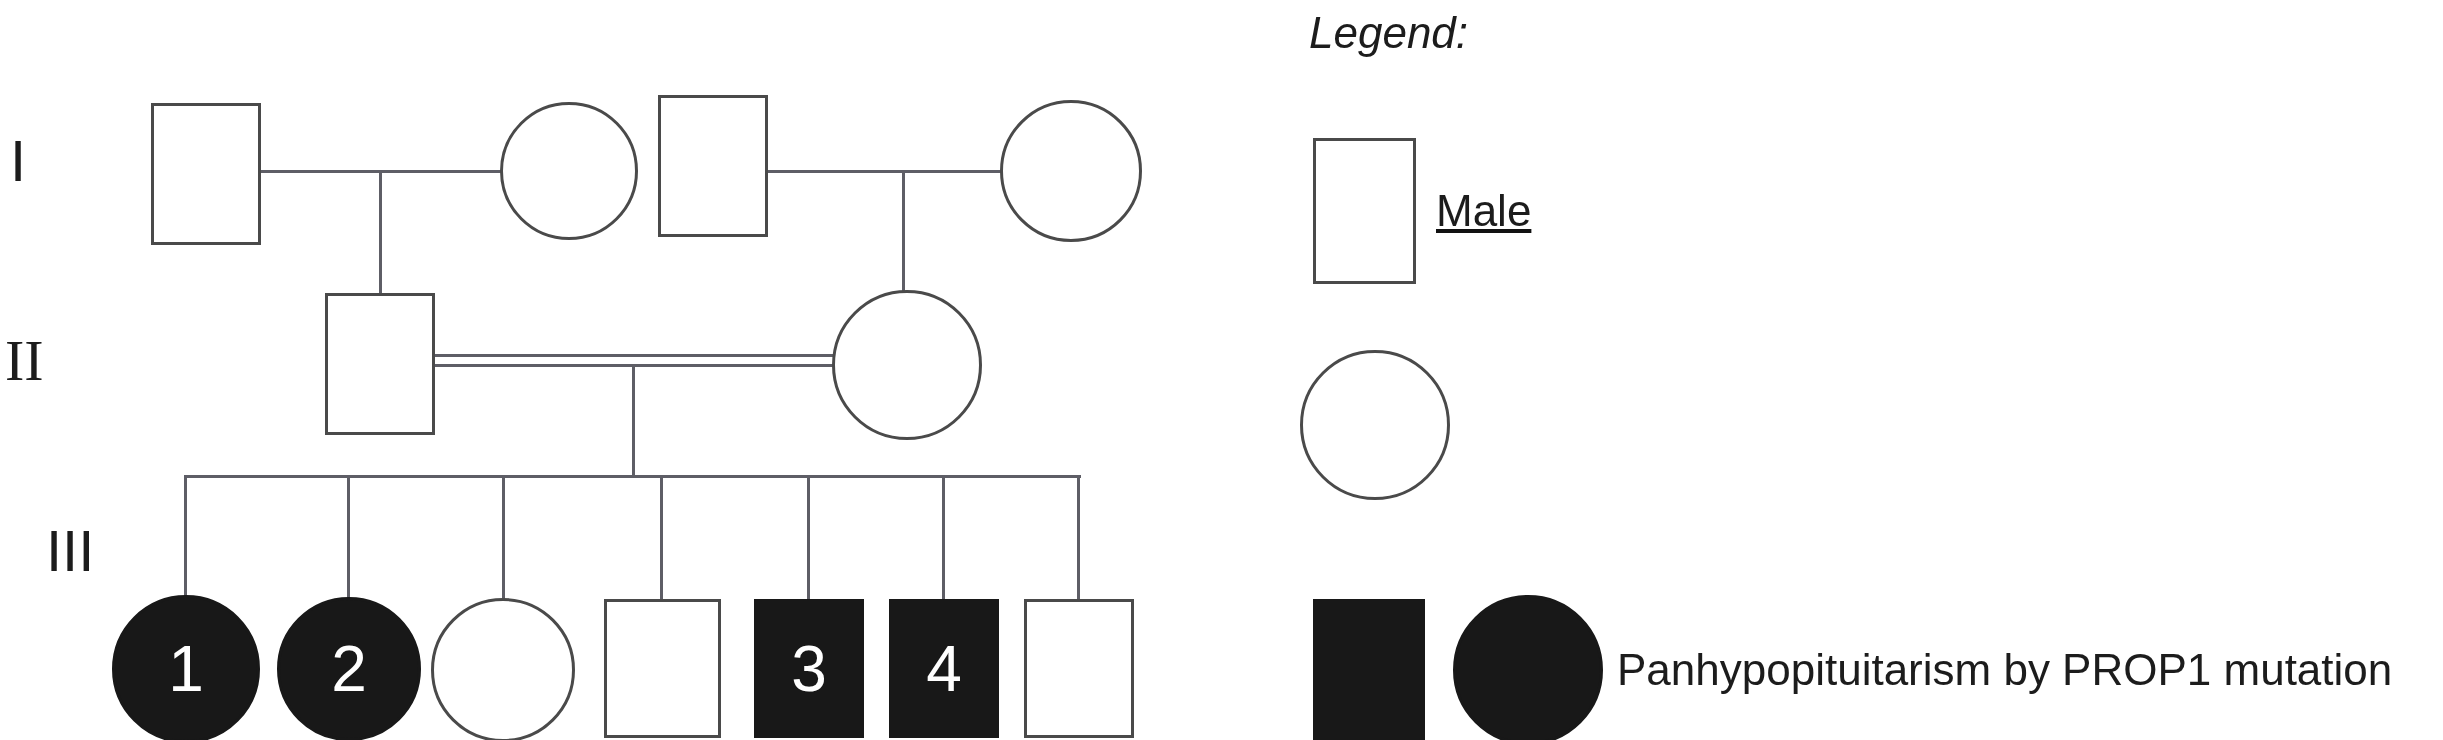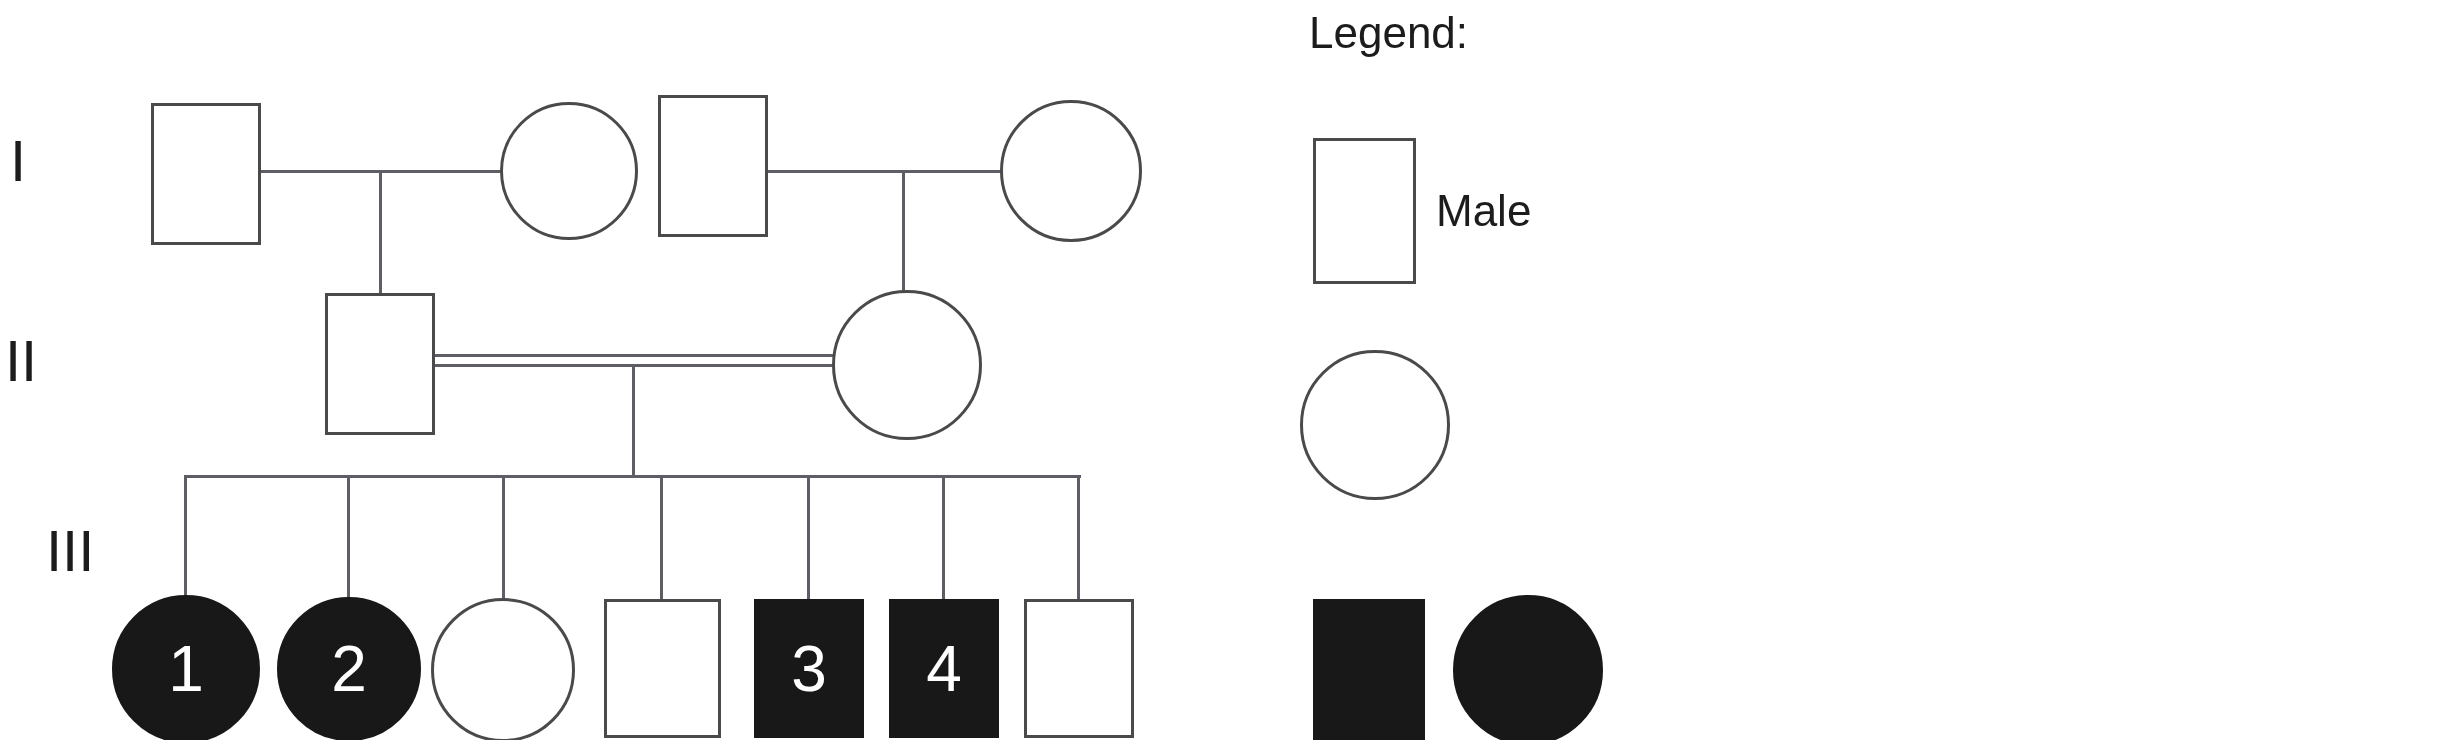--- a/index.html
+++ b/index.html
@@ -57,20 +57,21 @@
     line-height:1;
     color:#1c1c1c;
   }
 
   
   .legend-title {
     position:absolute;
     left:1309px; top:8px;
     font-size:44px;
     color:#1c1c1c;
+    font-style:italic;
   }
   .legend-row {
     position:absolute;
     display:flex;
     align-items:center;
   }
   .legend-label {
     font-size:44px;
     color:#1c1c1c;
     white-space:nowrap;
@@ -79,21 +80,21 @@
   .lci  { width:150px; height:150px; border:3px solid #4a4a4a; border-radius:50%; background:#fff; flex:0 0 auto; }
   .lsqf { width:112px; height:143px; background:#181818; border:3px solid #181818; flex:0 0 auto; }
   .lcif { width:150px; height:150px; background:#181818; border:3px solid #181818; border-radius:50%; flex:0 0 auto; }
 </style>
 </head>
 <body>
 
 <div class="canvas">
 
   <div class="genlabel" style="left:10px; top:132px;">I</div>
-  <div class="genlabel" style="left:5px;  top:332px;">II</div>
+  <div class="genlabel" style="left:5px;  top:332px;font-family:Liberation Serif, serif;">II</div>
   <div class="genlabel" style="left:2px;  top:522px;margin-left:44px;">III</div>
 
   <div class="hline" style="left:255px; top:170px; width:250px;"></div>
   <div class="vline" style="left:379px; top:172px; height:121px;"></div>
 
   <div class="hline" style="left:762px; top:170px; width:244px;"></div>
   <div class="vline" style="left:902px; top:172px; height:119px;"></div>
 
   <div class="dbl" style="left:430px; top:354px; width:408px;"></div>
   <div class="vline" style="left:632px; top:367px; height:110px;"></div>
@@ -126,27 +127,28 @@
   <div class="sq filled" style="left:754px; top:599px; width:110px; height:139px;">
     <div class="sym-num">3</div>
   </div>
   <div class="sq filled" style="left:889px; top:599px; width:110px; height:139px;">
     <div class="sym-num">4</div>
   </div>
   <div class="sq" style="left:1024px; top:599px; width:110px; height:139px;"></div>
 
   <div class="legend-title">Legend:</div>
 
-  <div class="legend-row" style="left:1313px; top:138px;">
+  <div class="legend-row" style="left:1313px; top:138px;text-decoration:underline;">
     <div class="lsq"></div>
     <div class="legend-label" style="margin-left:20px;">Male</div>
   </div>
 
   <div class="legend-row" style="left:1300px; top:350px;">
     <div class="lci"></div>
   </div>
 
   <div class="legend-row" style="left:1313px; top:595px;">
     <div class="lsqf"></div>
     <div class="lcif" style="margin-left:28px;"></div>
+    <div class="legend-label" style="margin-left:14px;">Panhypopituitarism by PROP1 mutation</div>
   </div>
 
 </div>
 
 </body></html>

